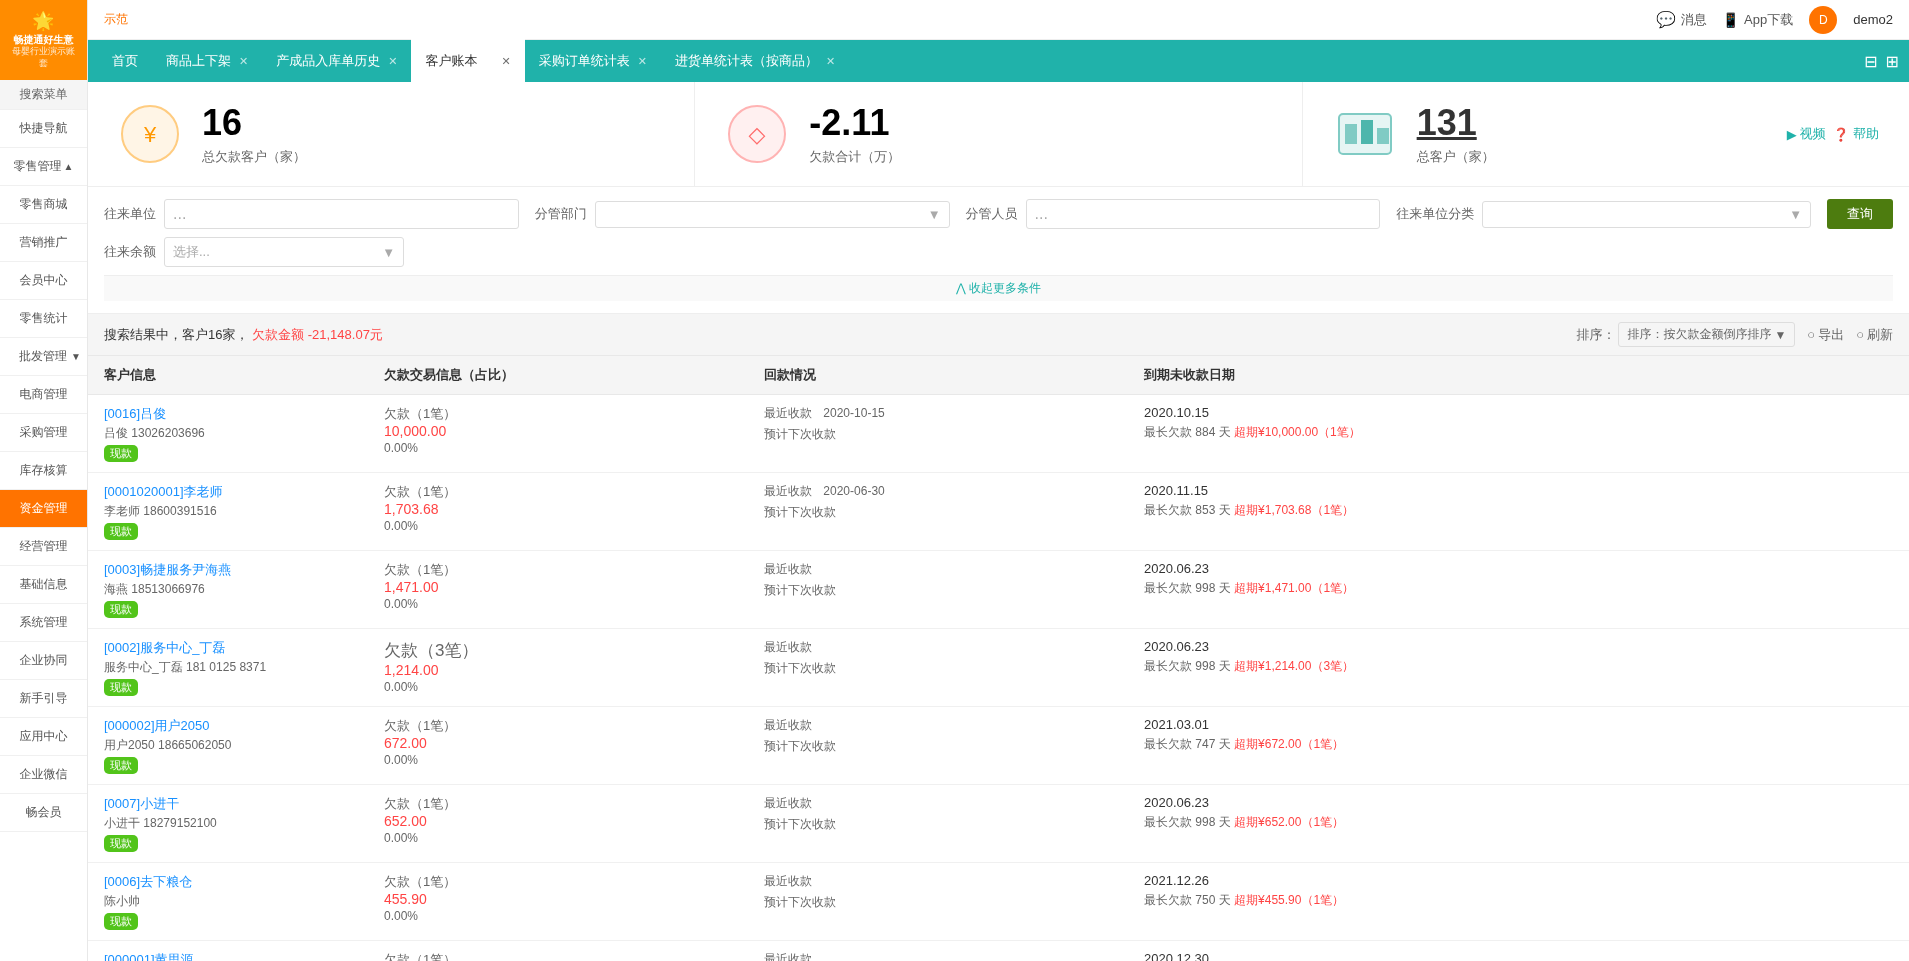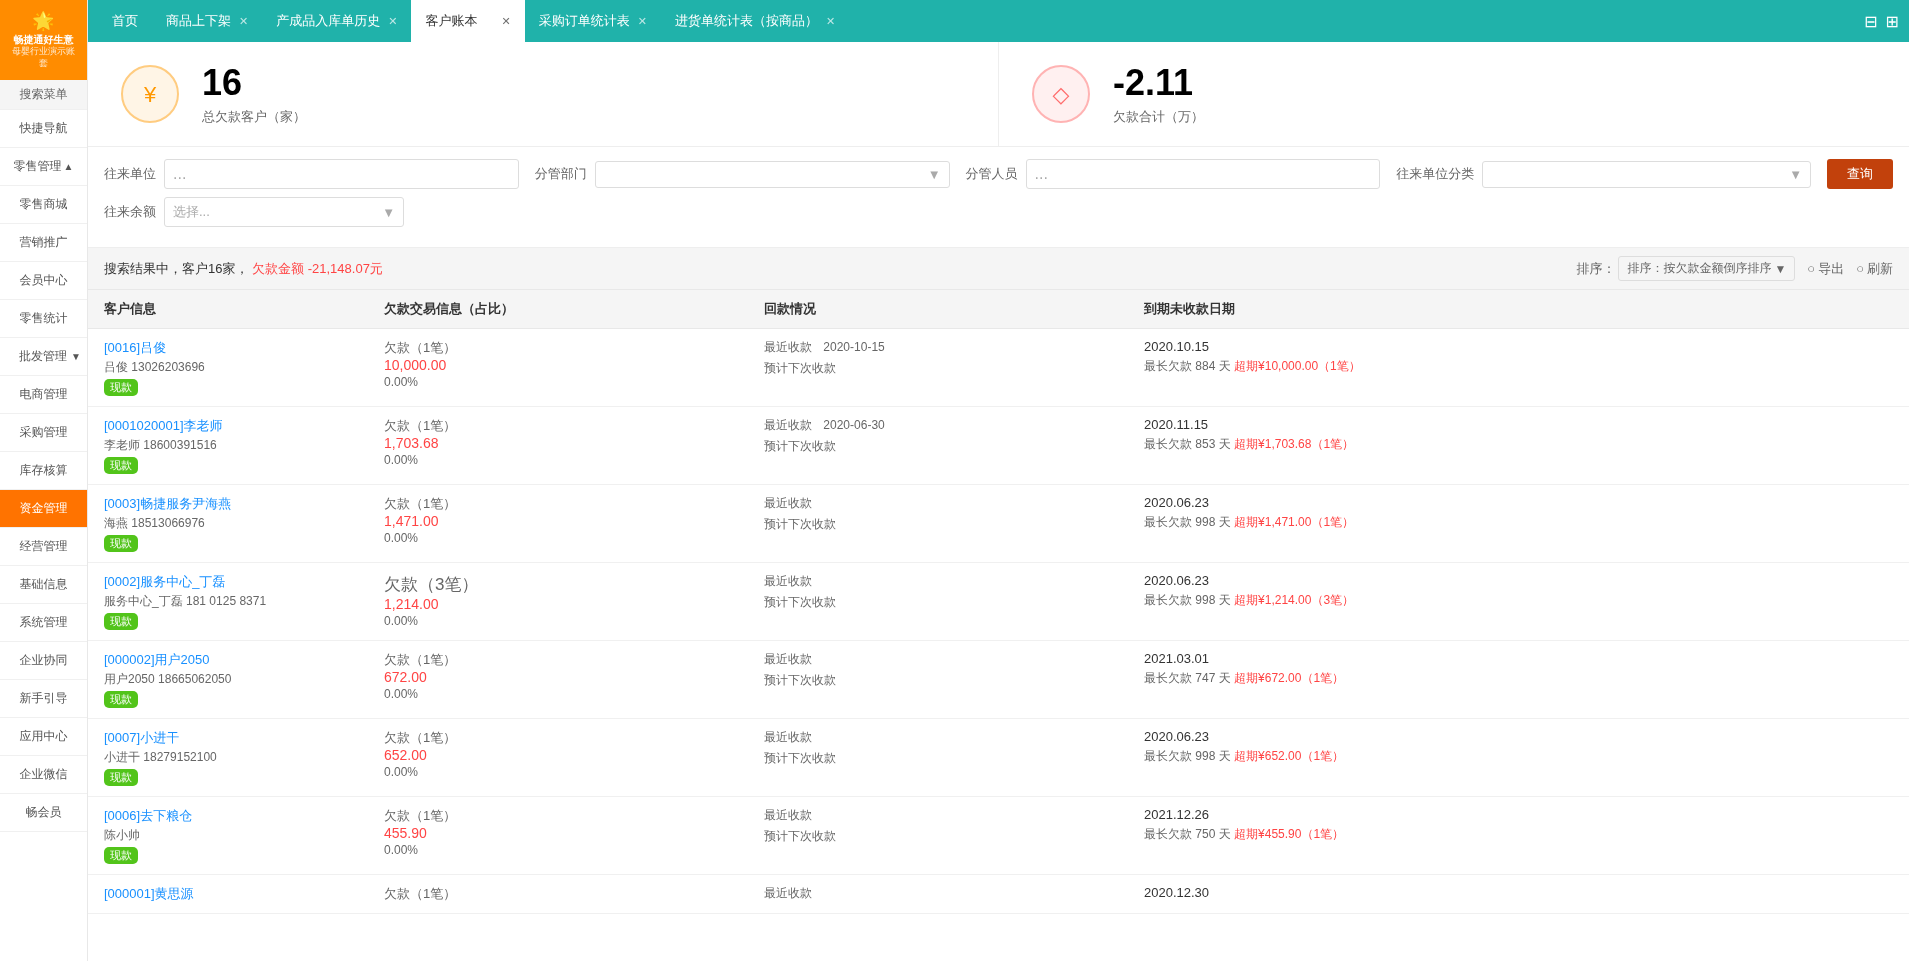--- a/index.html
+++ b/index.html
@@ -38,21 +38,21 @@
     
     .filter-area { background: #fff; padding: 12px 16px; border-bottom: 1px solid #eee; }
     .filter-row { display: flex; align-items: center; gap: 16px; margin-bottom: 8px; }
     .filter-item { display: flex; align-items: center; gap: 8px; flex: 1; }
     .filter-label { color: #666; font-size: 13px; white-space: nowrap; flex-shrink: 0; }
     .filter-input { flex: 1; border: 1px solid #ddd; border-radius: 3px; padding: 5px 8px; font-size: 13px; color: #333; background: #fff; cursor: text; position: relative; display: flex; align-items: center; justify-content: space-between; }
     .filter-input .dots { color: #aaa; font-size: 16px; }
     .filter-select { flex: 1; border: 1px solid #ddd; border-radius: 3px; padding: 5px 8px; font-size: 13px; color: #333; background: #fff; cursor: pointer; display: flex; align-items: center; justify-content: space-between; }
     .filter-select .arrow { color: #aaa; }
     .filter-select .placeholder { color: #aaa; }
-    .search-btn { background: #c2410c; color: #fff; border: none; border-radius: 3px; padding: 6px 20px; font-size: 13px; cursor: pointer; }
+    .search-btn { background: #4d7c0f; color: #fff; border: none; border-radius: 3px; padding: 6px 20px; font-size: 13px; cursor: pointer; }
     .collapse-bar { text-align: center; padding: 4px; color: #20b2aa; font-size: 12px; cursor: pointer; background: #f9f9f9; border-top: 1px solid #eee; }
 
     
     .results-header { display: flex; align-items: center; justify-content: space-between; padding: 8px 16px; background: #f5f5f5; border-bottom: 1px solid #e8e8e8; }
     .results-info { font-size: 13px; color: #333; }
     .results-info span.red { color: #ff4444; }
     .results-actions { display: flex; align-items: center; gap: 12px; font-size: 13px; color: #666; }
     .results-actions span { cursor: pointer; display: flex; align-items: center; gap: 3px; }
     .sort-select { border: 1px solid #ddd; border-radius: 3px; padding: 3px 8px; font-size: 12px; cursor: pointer; display: flex; align-items: center; gap: 4px; }
 
@@ -148,20 +148,35 @@
         <div>企业微信</div>
       </div>
       <div class="sidebar-nav-item">
         <div>畅会员</div>
       </div>
     </div>
   </div>
 
   <div class="main-area">
 
+    <div style="background:#fff; border-bottom:1px solid #eee; display:flex; align-items:center; justify-content:space-between; padding:0 16px; height:40px;">
+      <div style="color:#ff7300; font-size:12px; cursor:pointer;">示范</div>
+      <div style="display:flex; align-items:center; gap:16px;">
+        <span style="display:flex;align-items:center;gap:4px;color:#555;font-size:13px;cursor:pointer;">
+          <span style="font-size:16px;">💬</span>
+          <span>消息</span>
+        </span>
+        <span style="display:flex;align-items:center;gap:4px;color:#555;font-size:13px;cursor:pointer;">
+          <span style="font-size:14px;">📱</span>
+          <span>App下载</span>
+        </span>
+        <span style="width:28px;height:28px;border-radius:50%;background:#ff7300;display:flex;align-items:center;justify-content:center;color:#fff;font-size:12px;cursor:pointer;">D</span>
+        <span style="font-size:13px;color:#333;">demo2</span>
+      </div>
+    </div>
 
     <div class="top-nav">
       <div class="top-nav-tab">
         <span>首页</span>
       </div>
       <div class="top-nav-tab">
         <span>商品上下架</span>
         <span class="close-x">✕</span>
       </div>
       <div class="top-nav-tab">
@@ -208,20 +223,44 @@
             <circle cx="30" cy="30" r="28" fill="#fff0f0" stroke="#ffb3b3" stroke-width="2"></circle>
             <text x="30" y="38" text-anchor="middle" font-size="22" fill="#ff6b6b">◇</text>
           </svg>
         </div>
         <div class="stat-info">
           <div class="stat-value red">-2.11</div>
           <div class="stat-label">欠款合计（万）</div>
         </div>
       </div>
 
+      <div class="stat-card">
+        <div class="stat-icon">
+          <svg viewBox="0 0 60 60" fill="none">
+            <rect x="4" y="10" width="52" height="40" rx="4" fill="#e6f5f4" stroke="#80cbc4" stroke-width="2"></rect>
+            <rect x="10" y="20" width="12" height="20" fill="#80cbc4"></rect>
+            <rect x="26" y="16" width="12" height="24" fill="#4db6ac"></rect>
+            <rect x="42" y="24" width="12" height="16" fill="#80cbc4"></rect>
+          </svg>
+        </div>
+        <div class="stat-info">
+          <div class="stat-value dark">131</div>
+          <div class="stat-label">总客户（家）</div>
+        </div>
+        <div style="margin-left:auto; display:flex; align-items:center; gap:8px; color:#20b2aa; font-size:13px;">
+          <span style="display:flex;align-items:center;gap:3px;cursor:pointer;">
+            <span>▶</span>
+            <span>视频</span>
+          </span>
+          <span style="display:flex;align-items:center;gap:3px;cursor:pointer;">
+            <span>❓</span>
+            <span>帮助</span>
+          </span>
+        </div>
+      </div>
     </div>
 
     <div class="filter-area">
       <div class="filter-row">
         <div class="filter-item">
           <span class="filter-label">往来单位</span>
           <div class="filter-input">
             <span class="dots">...</span>
           </div>
         </div>
@@ -248,20 +287,24 @@
         <button class="search-btn">查询</button>
       </div>
       <div class="filter-row">
         <div class="filter-item" style="max-width:300px;">
           <span class="filter-label">往来余额</span>
           <div class="filter-select">
             <span class="placeholder">选择...</span>
             <span class="arrow">▼</span>
           </div>
         </div>
+      </div>
+      <div class="collapse-bar">
+        <span>⋀</span>
+        <span>收起更多条件</span>
       </div>
     </div>
 
     <div class="results-header">
       <div class="results-info">
         <span>搜索结果中，客户16家</span>，
         <span class="red">欠款金额 -21,148.07元</span>
       </div>
       <div class="results-actions">
         <span>

